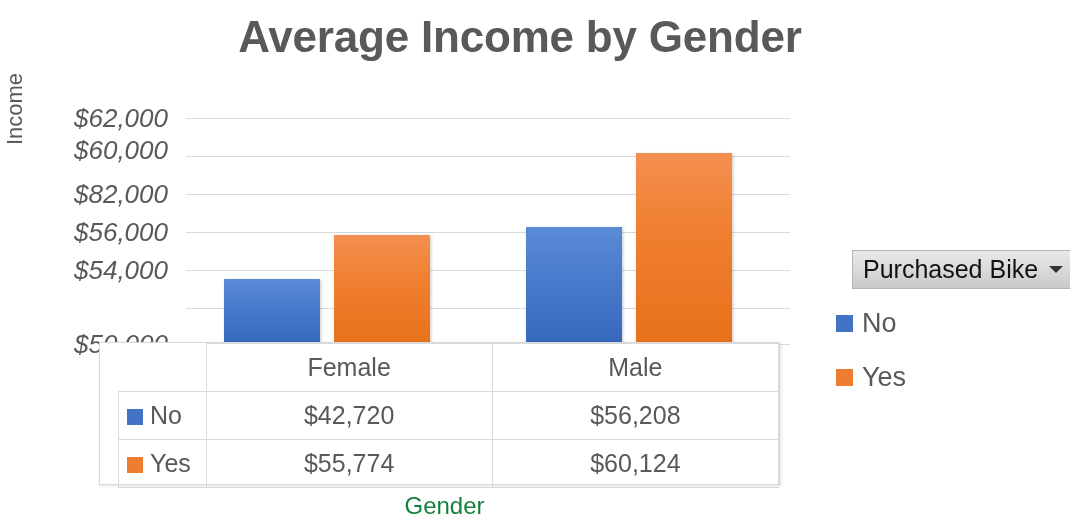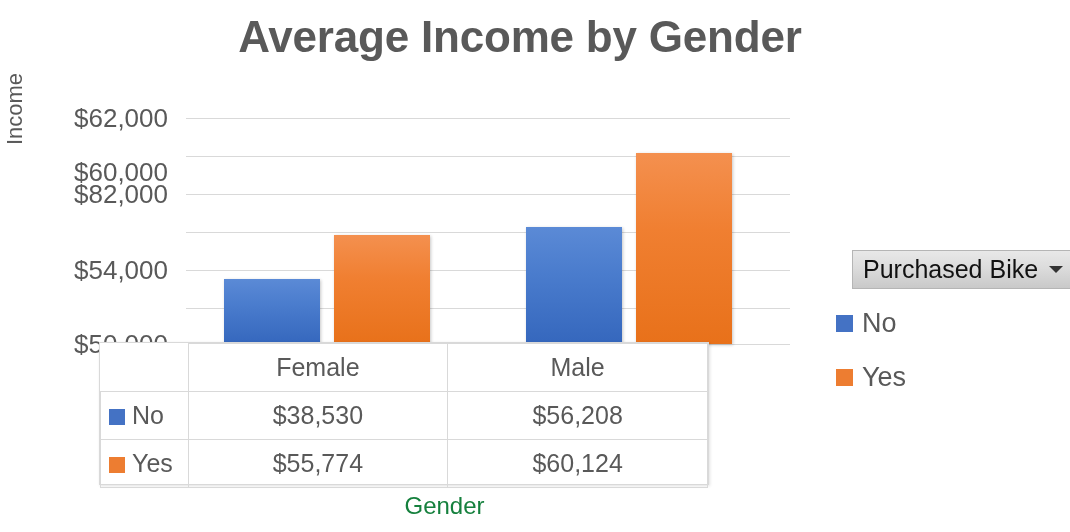--- a/index.html
+++ b/index.html
@@ -55,20 +55,21 @@
     color: #595959;
     line-height: 1;
     white-space: nowrap;
   }
   #y-ticks {
     position: absolute;
     left: 0px;
     top: 0px;
     width: 168px;
     height: 420px;
+    font-style: italic;
   }
 
   
   #plot-area {
     position: absolute;
     left: 186px;
     top: 118px;
     width: 604px;
     height: 226px;
   }
@@ -90,26 +91,27 @@
   .bar-yes {
     background: linear-gradient(to bottom, #f4904f 0%, #f07f31 40%, #e8711a 100%);
     box-shadow: 1px 1px 3px rgba(0,0,0,0.22);
   }
 
   
   #data-table {
     position: absolute;
     left: 99px;
     top: 342px;
-    width: 610px;
+    width: 681px;
     height: 143px;
     border: 1px solid #d9d9d9;
     box-sizing: border-box;
     background: #ffffff;
     box-shadow: 1px 1px 3px rgba(0,0,0,0.12);
+    padding-left: 18px;
   }
   #data-table table {
     border-collapse: collapse;
     width: 100%;
     height: 100%;
     table-layout: fixed;
   }
   #data-table td {
     border: 1px solid #d9d9d9;
     font-size: 25px;
@@ -196,22 +198,23 @@
 </style>
 </head>
 <body>
 
 <div id="chart-title">Average Income by Gender</div>
 
 <div id="y-axis-title">Income</div>
 
 <div id="y-ticks">
   <div class="ytick" style="top:105px">$62,000</div>
-  <div class="ytick" style="top:159px">$60,000</div>
+  <div class="ytick" style="top:137px">$60,000</div>
   <div class="ytick" style="top:181px">$82,000</div>
+  <div class="ytick" style="top:219px">$56,000</div>
   <div class="ytick" style="top:257px">$54,000</div>
   <div class="ytick" style="top:331px">$50,000</div>
 </div>
 
 <div id="plot-area">
   <div class="gridline" style="top:0px"></div>
   <div class="gridline" style="top:38px"></div>
   <div class="gridline" style="top:76px"></div>
   <div class="gridline" style="top:114px"></div>
   <div class="gridline" style="top:152px"></div>
@@ -228,21 +231,21 @@
 <div id="data-table">
   <table>
     <tbody>
         <tr>
       <td class="corner col-head"></td>
       <td>Female</td>
       <td>Male</td>
     </tr>
     <tr>
       <td class="rowhead col-head"><span class="swatch swatch-no"></span><span>No</span></td>
-      <td>$38,530</td>
+      <td>$42,720</td>
       <td>$56,208</td>
     </tr>
     <tr>
       <td class="rowhead col-head"><span class="swatch swatch-yes"></span><span>Yes</span></td>
       <td>$55,774</td>
       <td>$60,124</td>
     </tr>
   </tbody>
     </table>
 </div>

